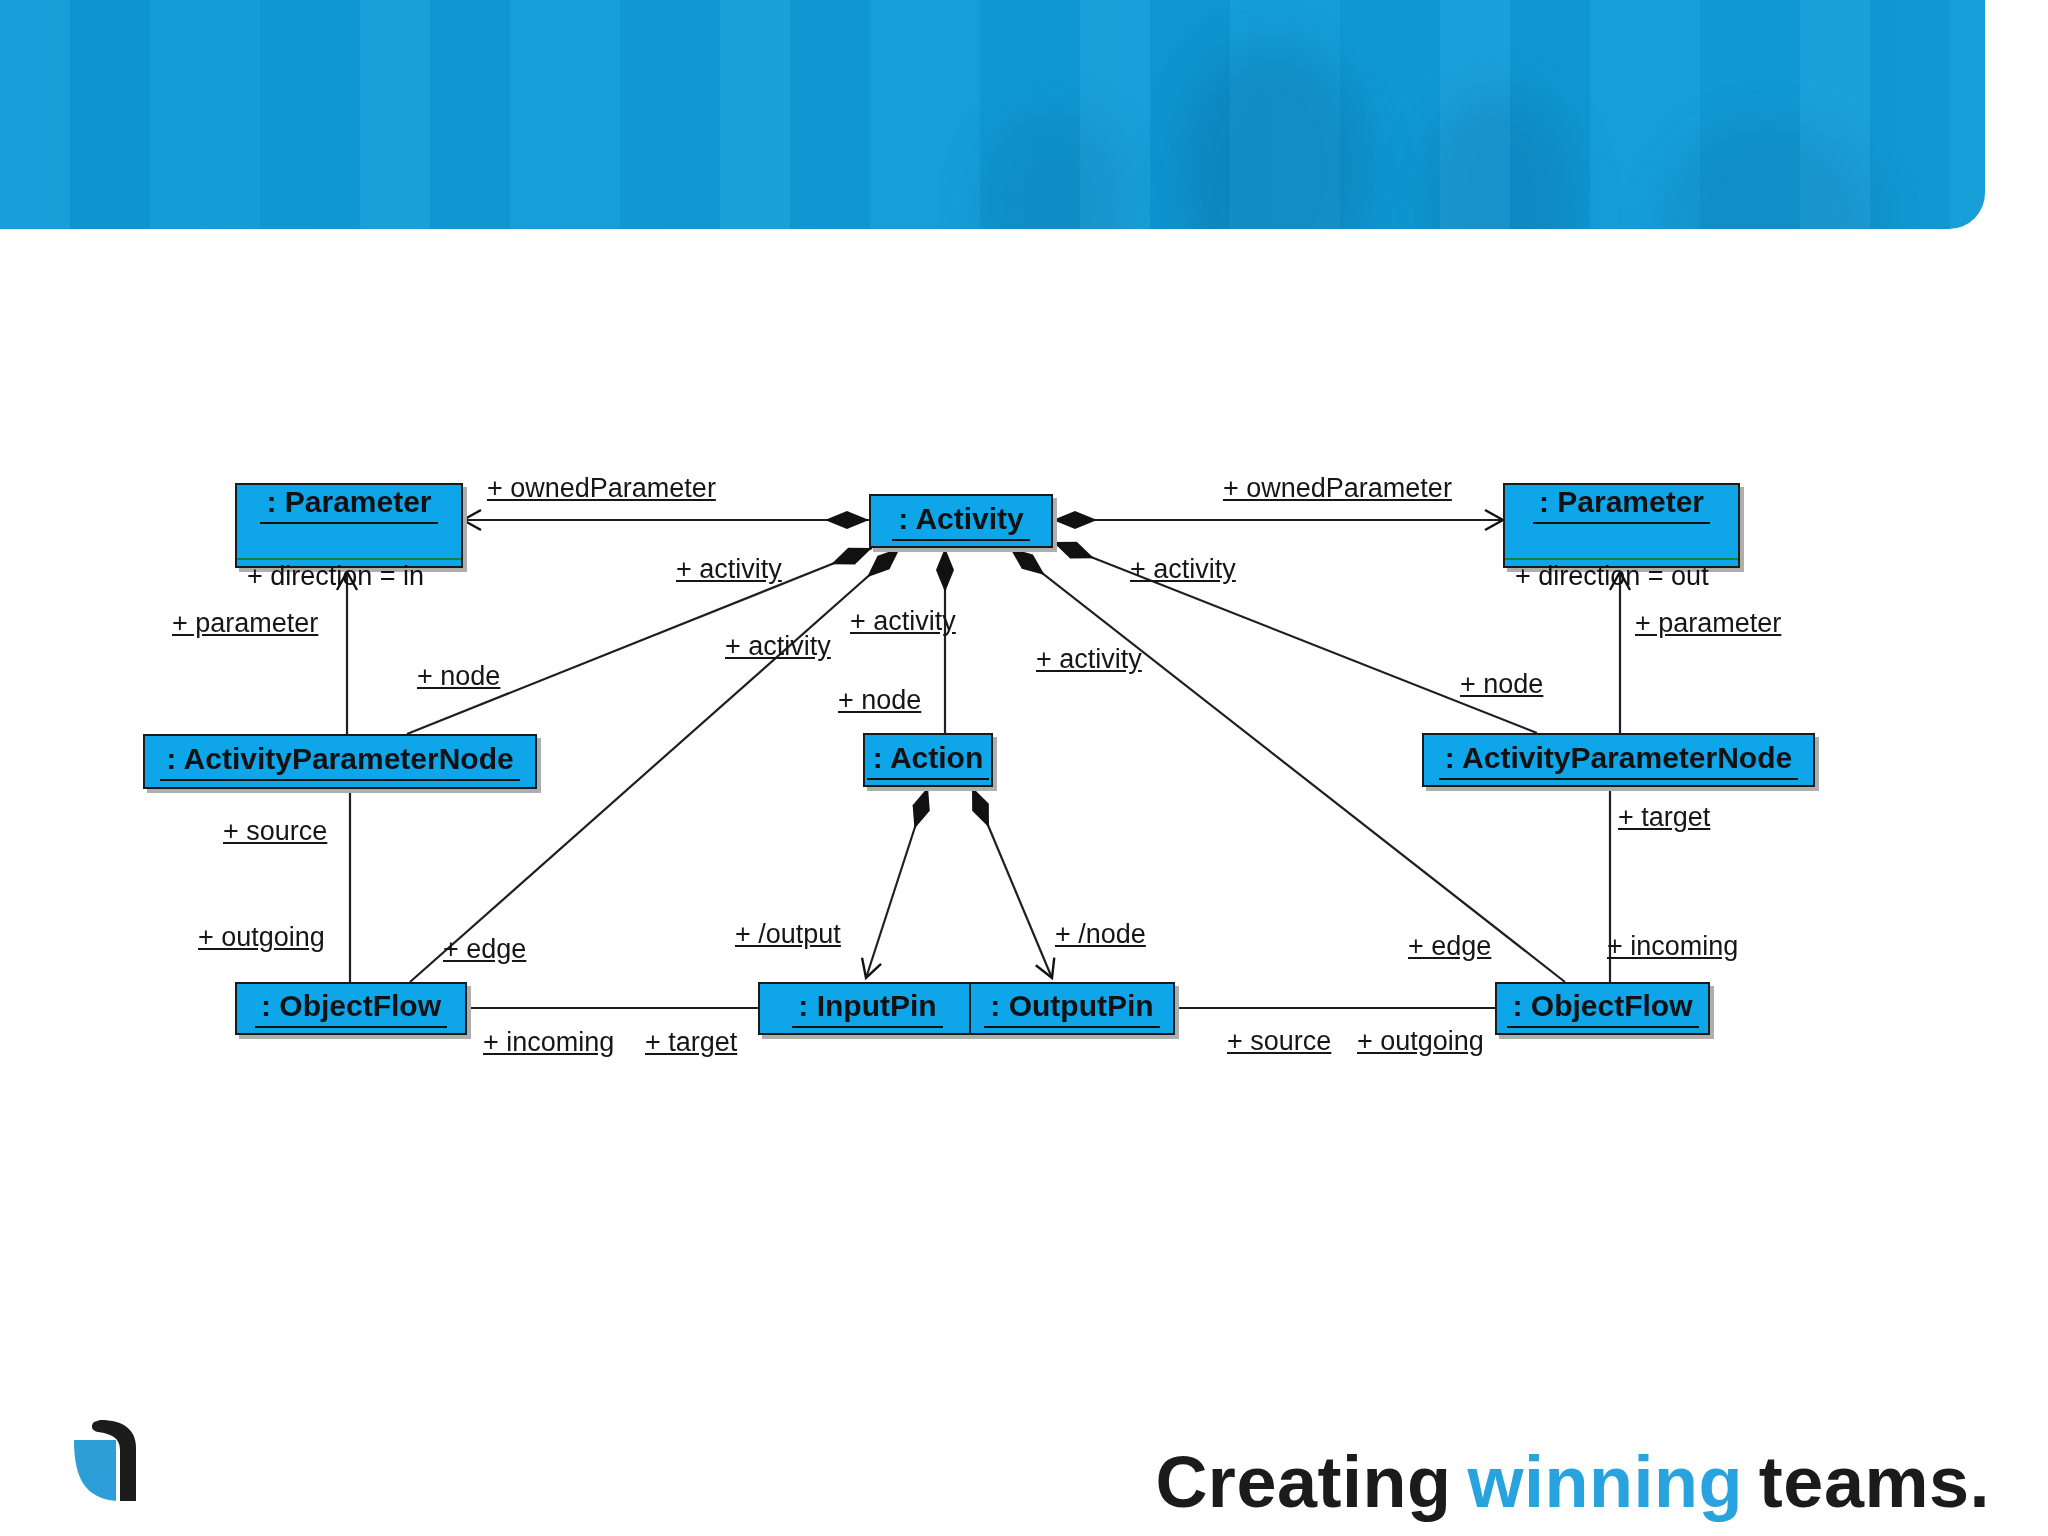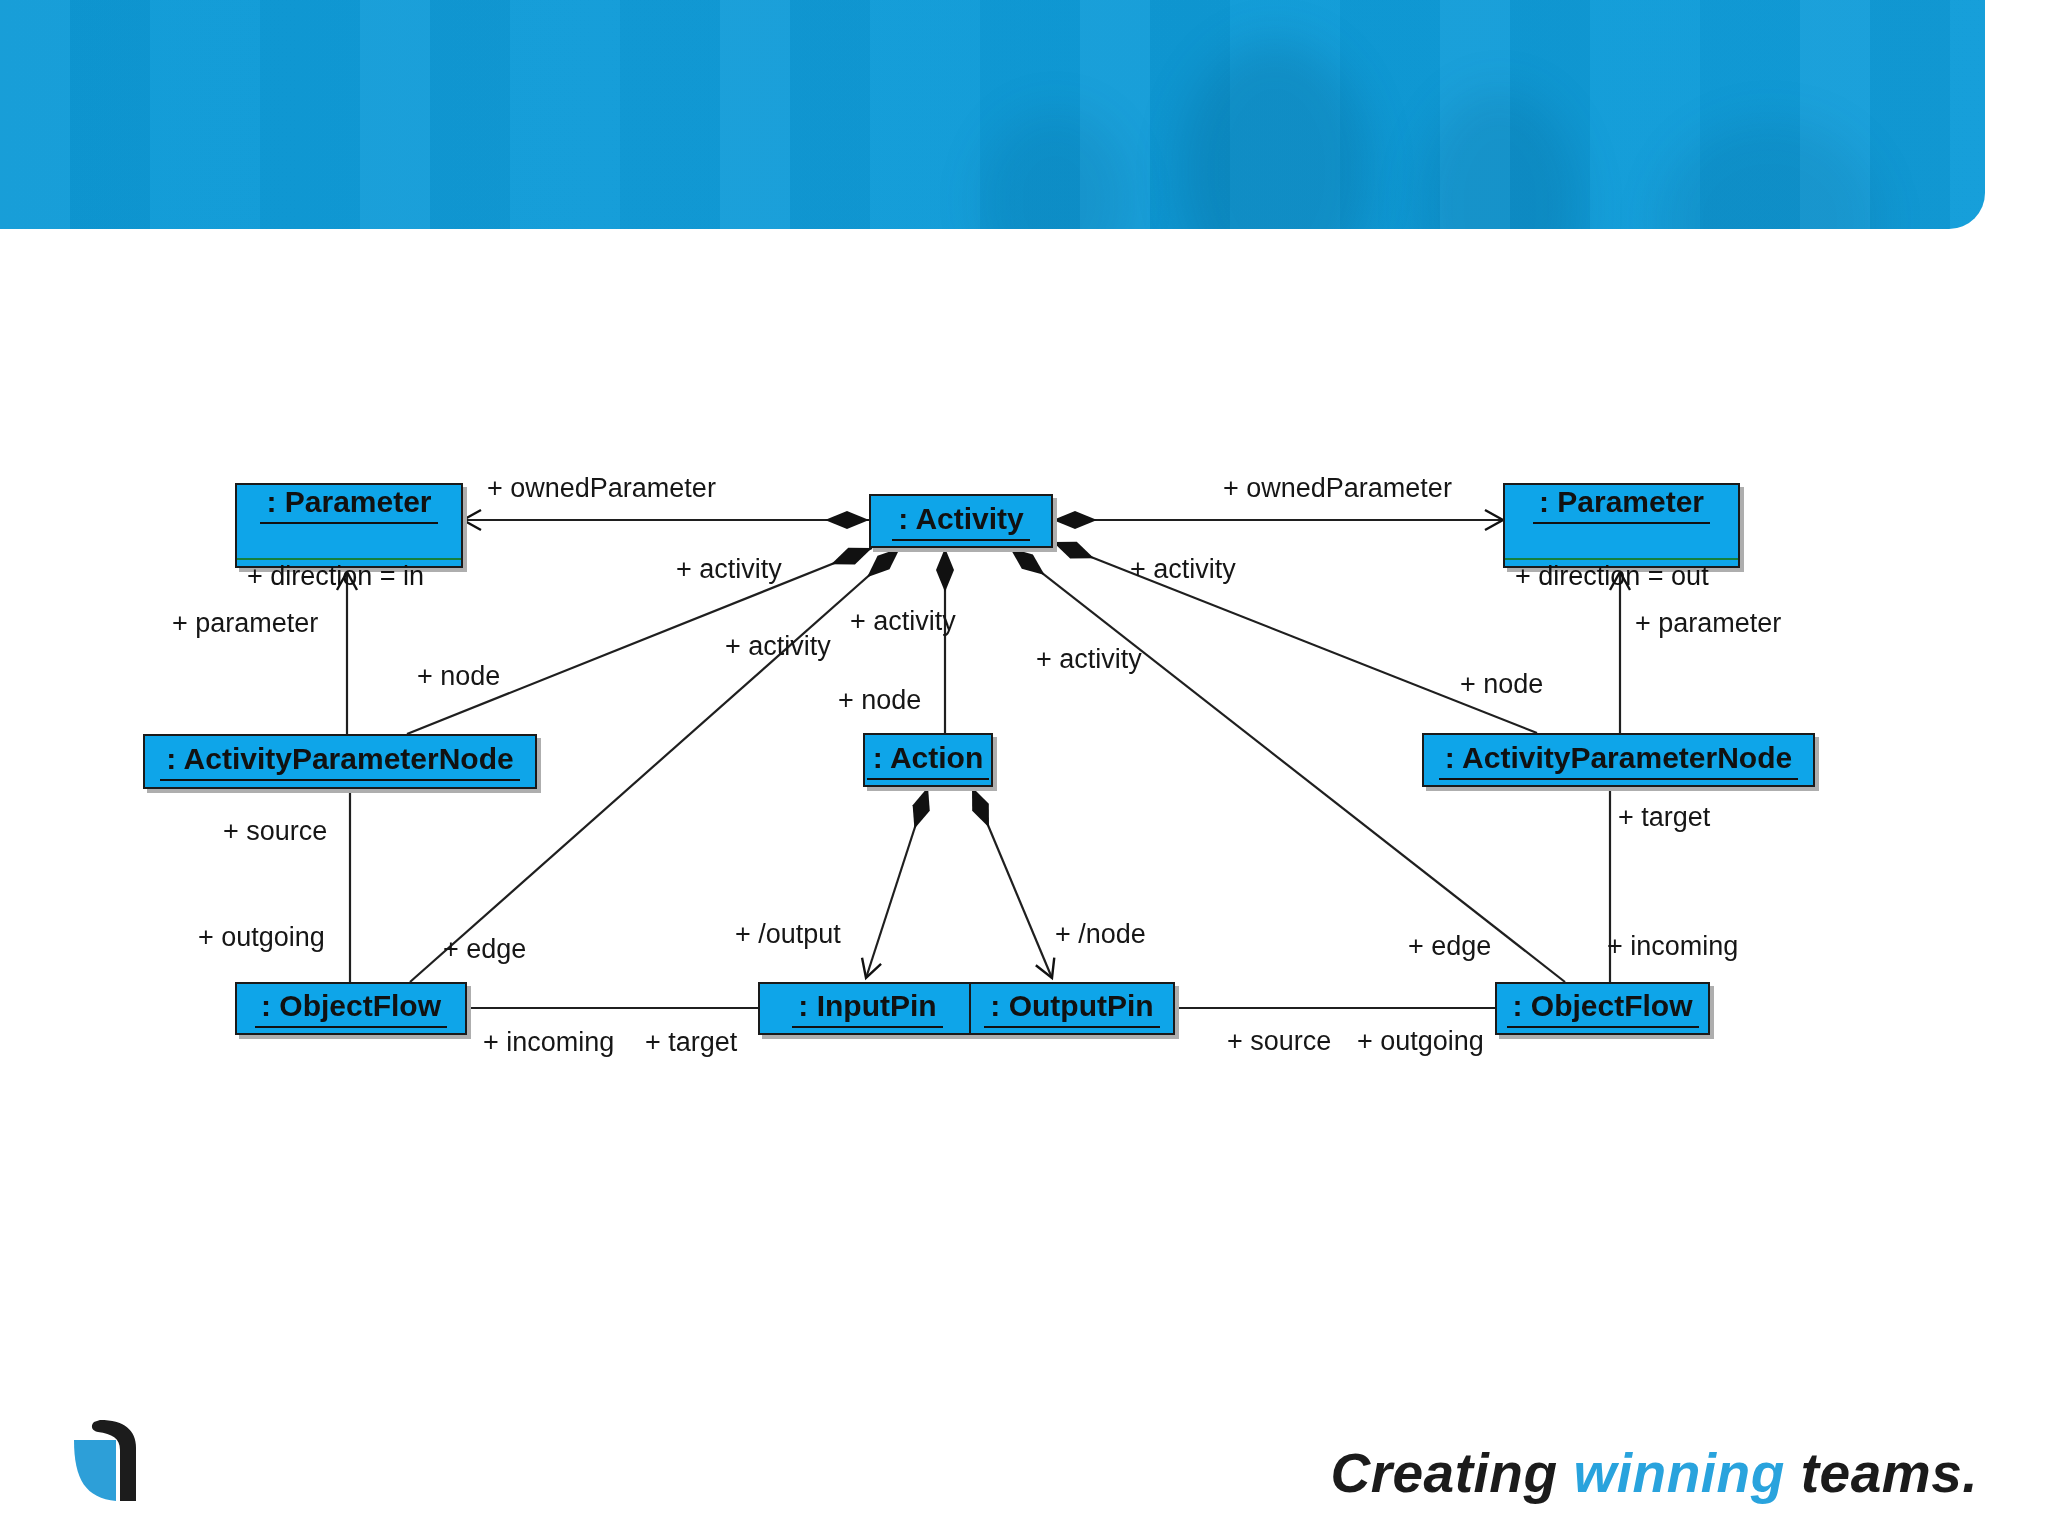--- a/index.html
+++ b/index.html
@@ -40,41 +40,41 @@
   .uml-title{
     flex:1;display:flex;align-items:center;justify-content:center;
     font-weight:bold;font-size:30px;color:#111;white-space:nowrap;
   }
   .uml-title .u{border-bottom:2.5px solid #111;padding:0 6px 3px;}
   .uml-attr{
     border-top:2px solid #15803d;font-size:27px;color:#111;
     display:flex;align-items:center;padding:1px 10px 3px;height:34px;white-space:nowrap;margin-top:34px;
   }
   .elabel{
-    position:absolute;font-size:27px;color:#161616;white-space:nowrap;line-height:1.1;
+    position:absolute;font-size:27px;color:#161616;white-space:nowrap;line-height:1.1;text-decoration:underline;
   }
   
   #box-param-in   {left:235px; top:483px; width:228px; height:85px;}
   #box-activity   {left:869px; top:494px; width:184px; height:54px;}
   #box-param-out  {left:1503px;top:483px; width:237px; height:85px;}
   #box-apn-left   {left:143px; top:734px; width:394px; height:55px;}
   #box-action     {left:863px; top:733px; width:130px; height:54px;}
   #box-apn-right  {left:1422px;top:733px; width:393px; height:54px;}
   #box-of-left    {left:235px; top:982px; width:232px; height:53px;}
   #box-input-pin  {left:758px; top:982px; width:219px; height:53px;}
   #box-output-pin {left:969px; top:982px; width:206px; height:53px;}
   #box-of-right   {left:1495px;top:982px; width:215px; height:53px;}
   
   .logo{position:absolute;left:70px;top:1418px;display:flex;align-items:flex-start;}
   .logo-text{margin-left:16px;margin-top:8px;}
   .logo-name{font-size:37px;font-weight:bold;color:#3d3d3d;letter-spacing:1px;line-height:1;}
   .logo-sub{font-size:21px;color:#7b7b7b;letter-spacing:8px;text-align:right;margin-top:7px;line-height:1;}
   .tagline{
-    position:absolute;top:1441px;right:70px;
-    font-size:55px;font-weight:bold;color:#1b1b1b;white-space:nowrap;letter-spacing:0.5px;font-style:italic;
+    position:absolute;top:1441px;right:58px;
+    font-size:72px;font-weight:bold;color:#1b1b1b;white-space:nowrap;letter-spacing:0.5px;
   }
   .tagline .win{color:#29a3dd;margin:0 16px;}
 </style>
 </head>
 <body>
 
 <div class="header">
   <div class="stripes"></div>
   <div class="blob blob1"></div>
   <div class="blob blob2"></div>

